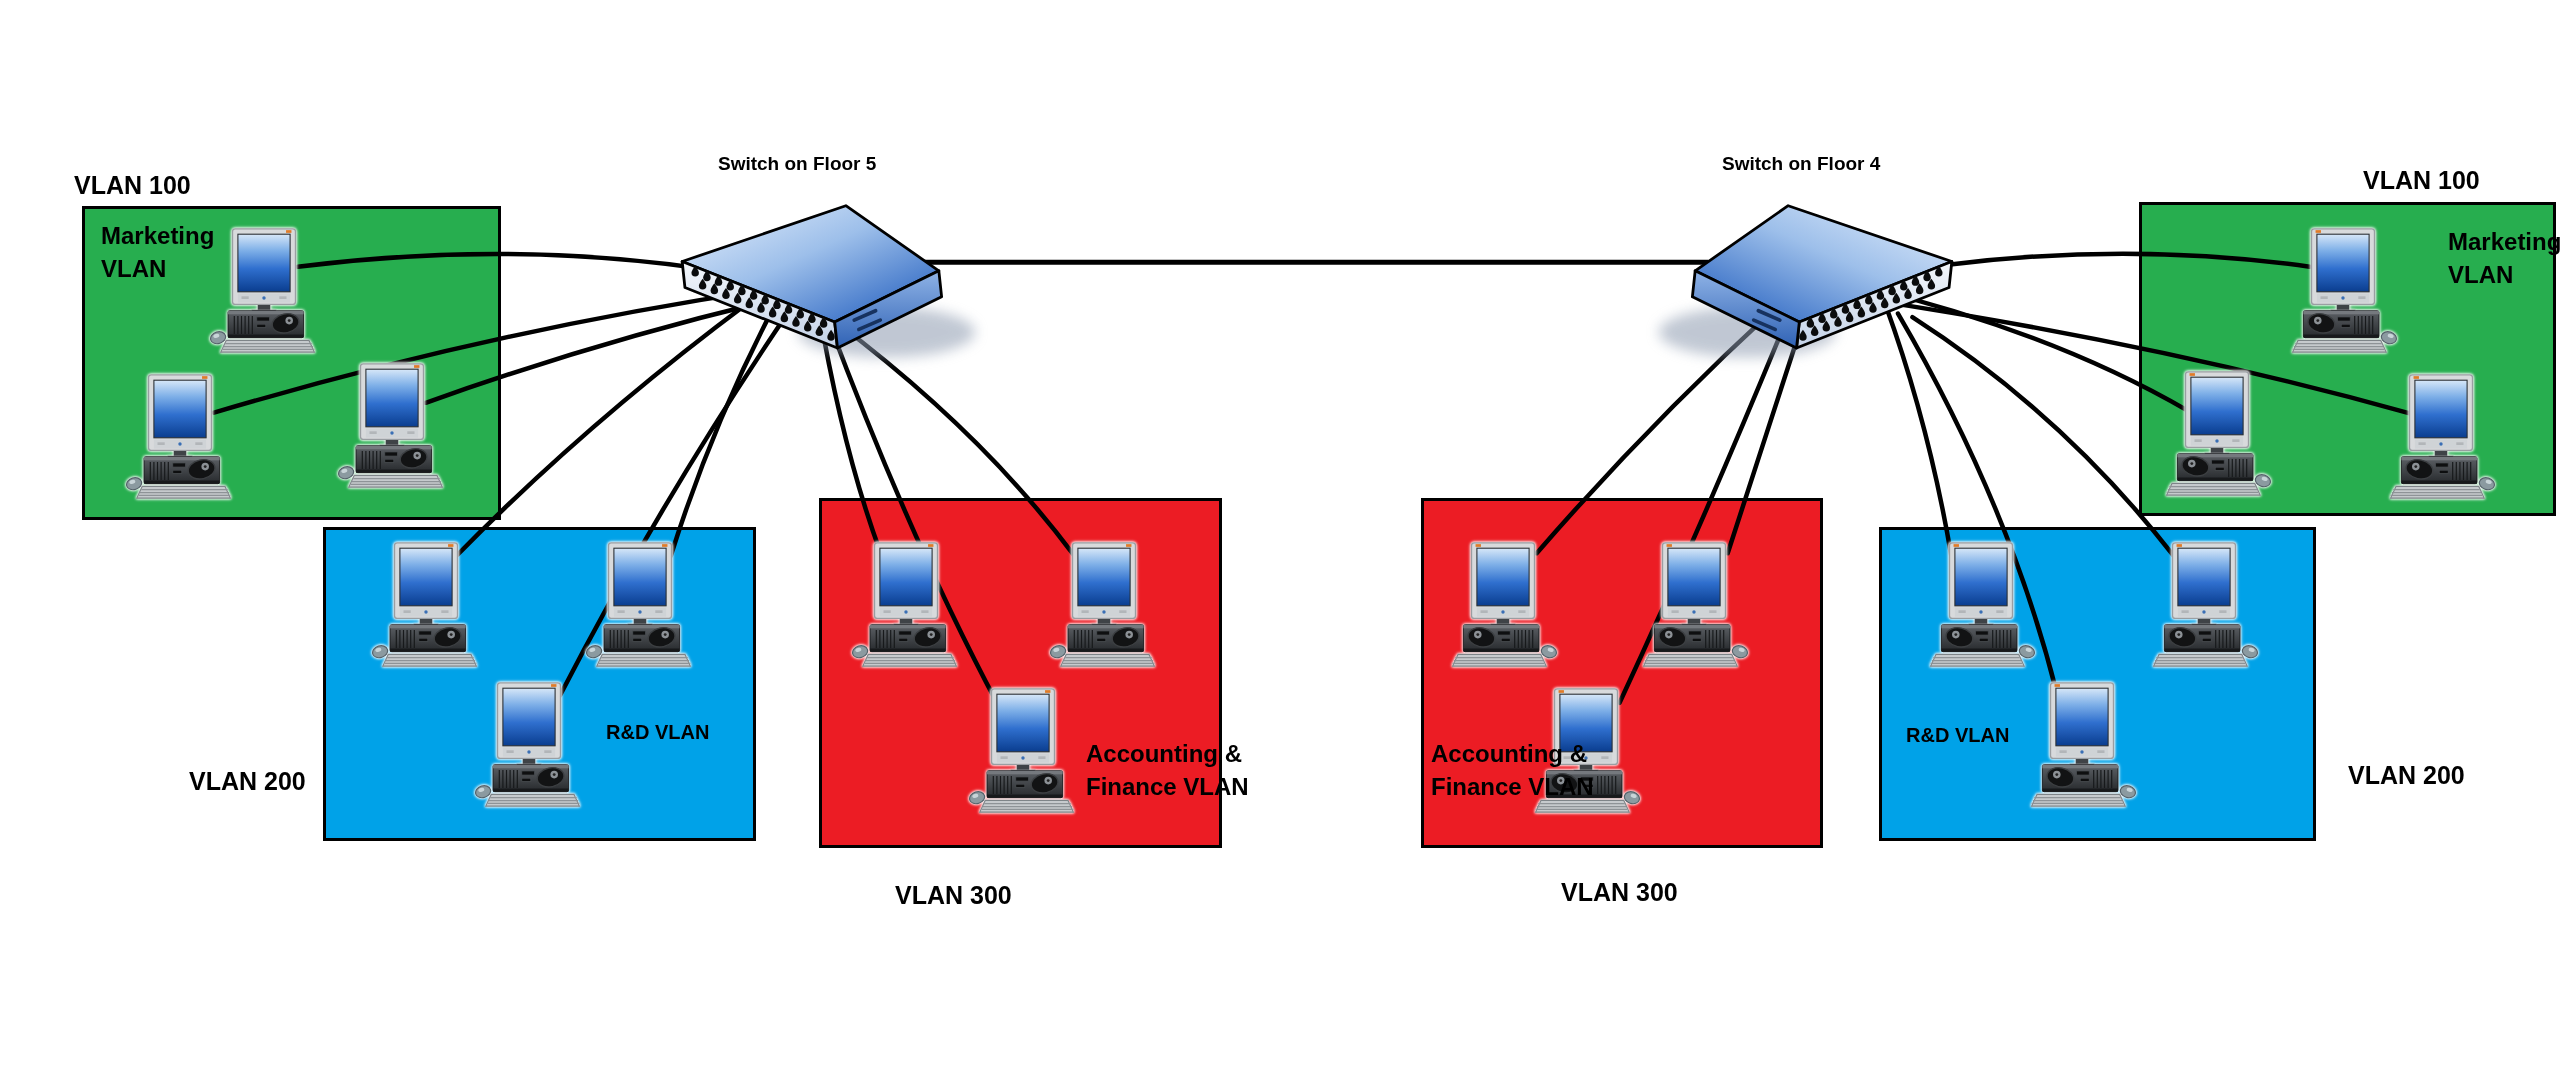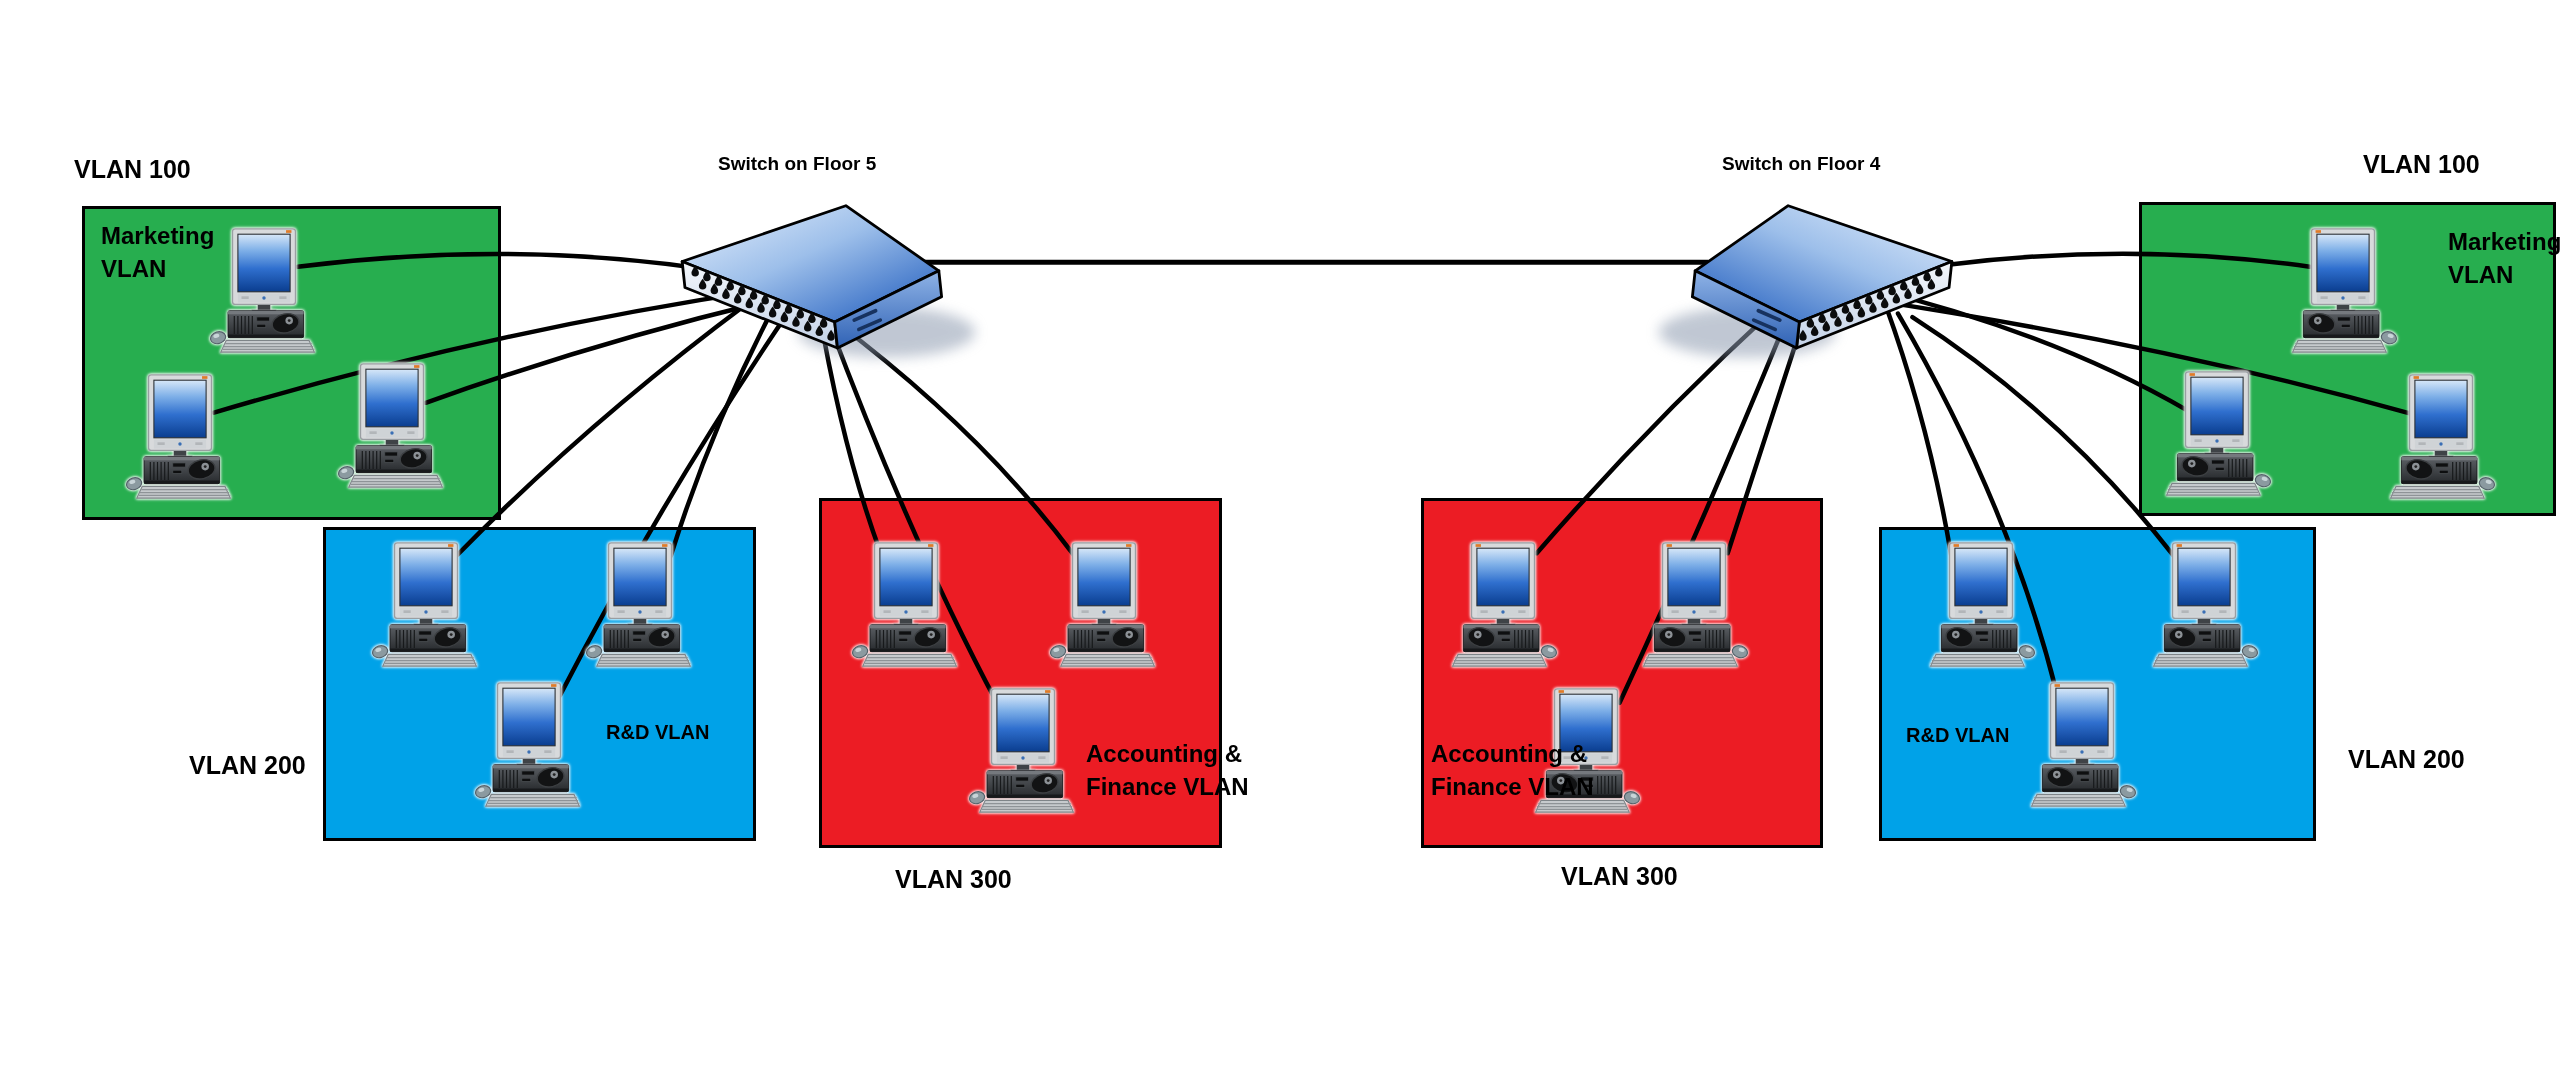--- a/index.html
+++ b/index.html
@@ -15,21 +15,21 @@
     border:3.6px solid #000;
     box-sizing:border-box;
   }
   .lbl{
     position:absolute;
     color:#000;
     font-weight:bold;
     white-space:pre;
     line-height:1.15;
   }
-  .lbl.outer{font-size:25px;}
+  .lbl.outer{font-size:25px;margin-top:16px;}
   .lbl.inner{font-size:24px;line-height:33px;}
   .lbl.switch-lbl{font-size:19px;}
   #cables{position:absolute;left:0;top:0;pointer-events:none;}
   .pc{
     position:absolute;width:108px;height:126px;
     filter:drop-shadow(0 0 1.8px rgba(255,255,255,.95)) drop-shadow(0 0 0.9px rgba(255,255,255,.9));
   }
   .pc.flip use{transform:scale(-1,1);transform-origin:60px 70px;}
   .switch{position:absolute;width:279px;height:163px;overflow:visible;}
   .switch.flip{transform:scaleX(-1);}

